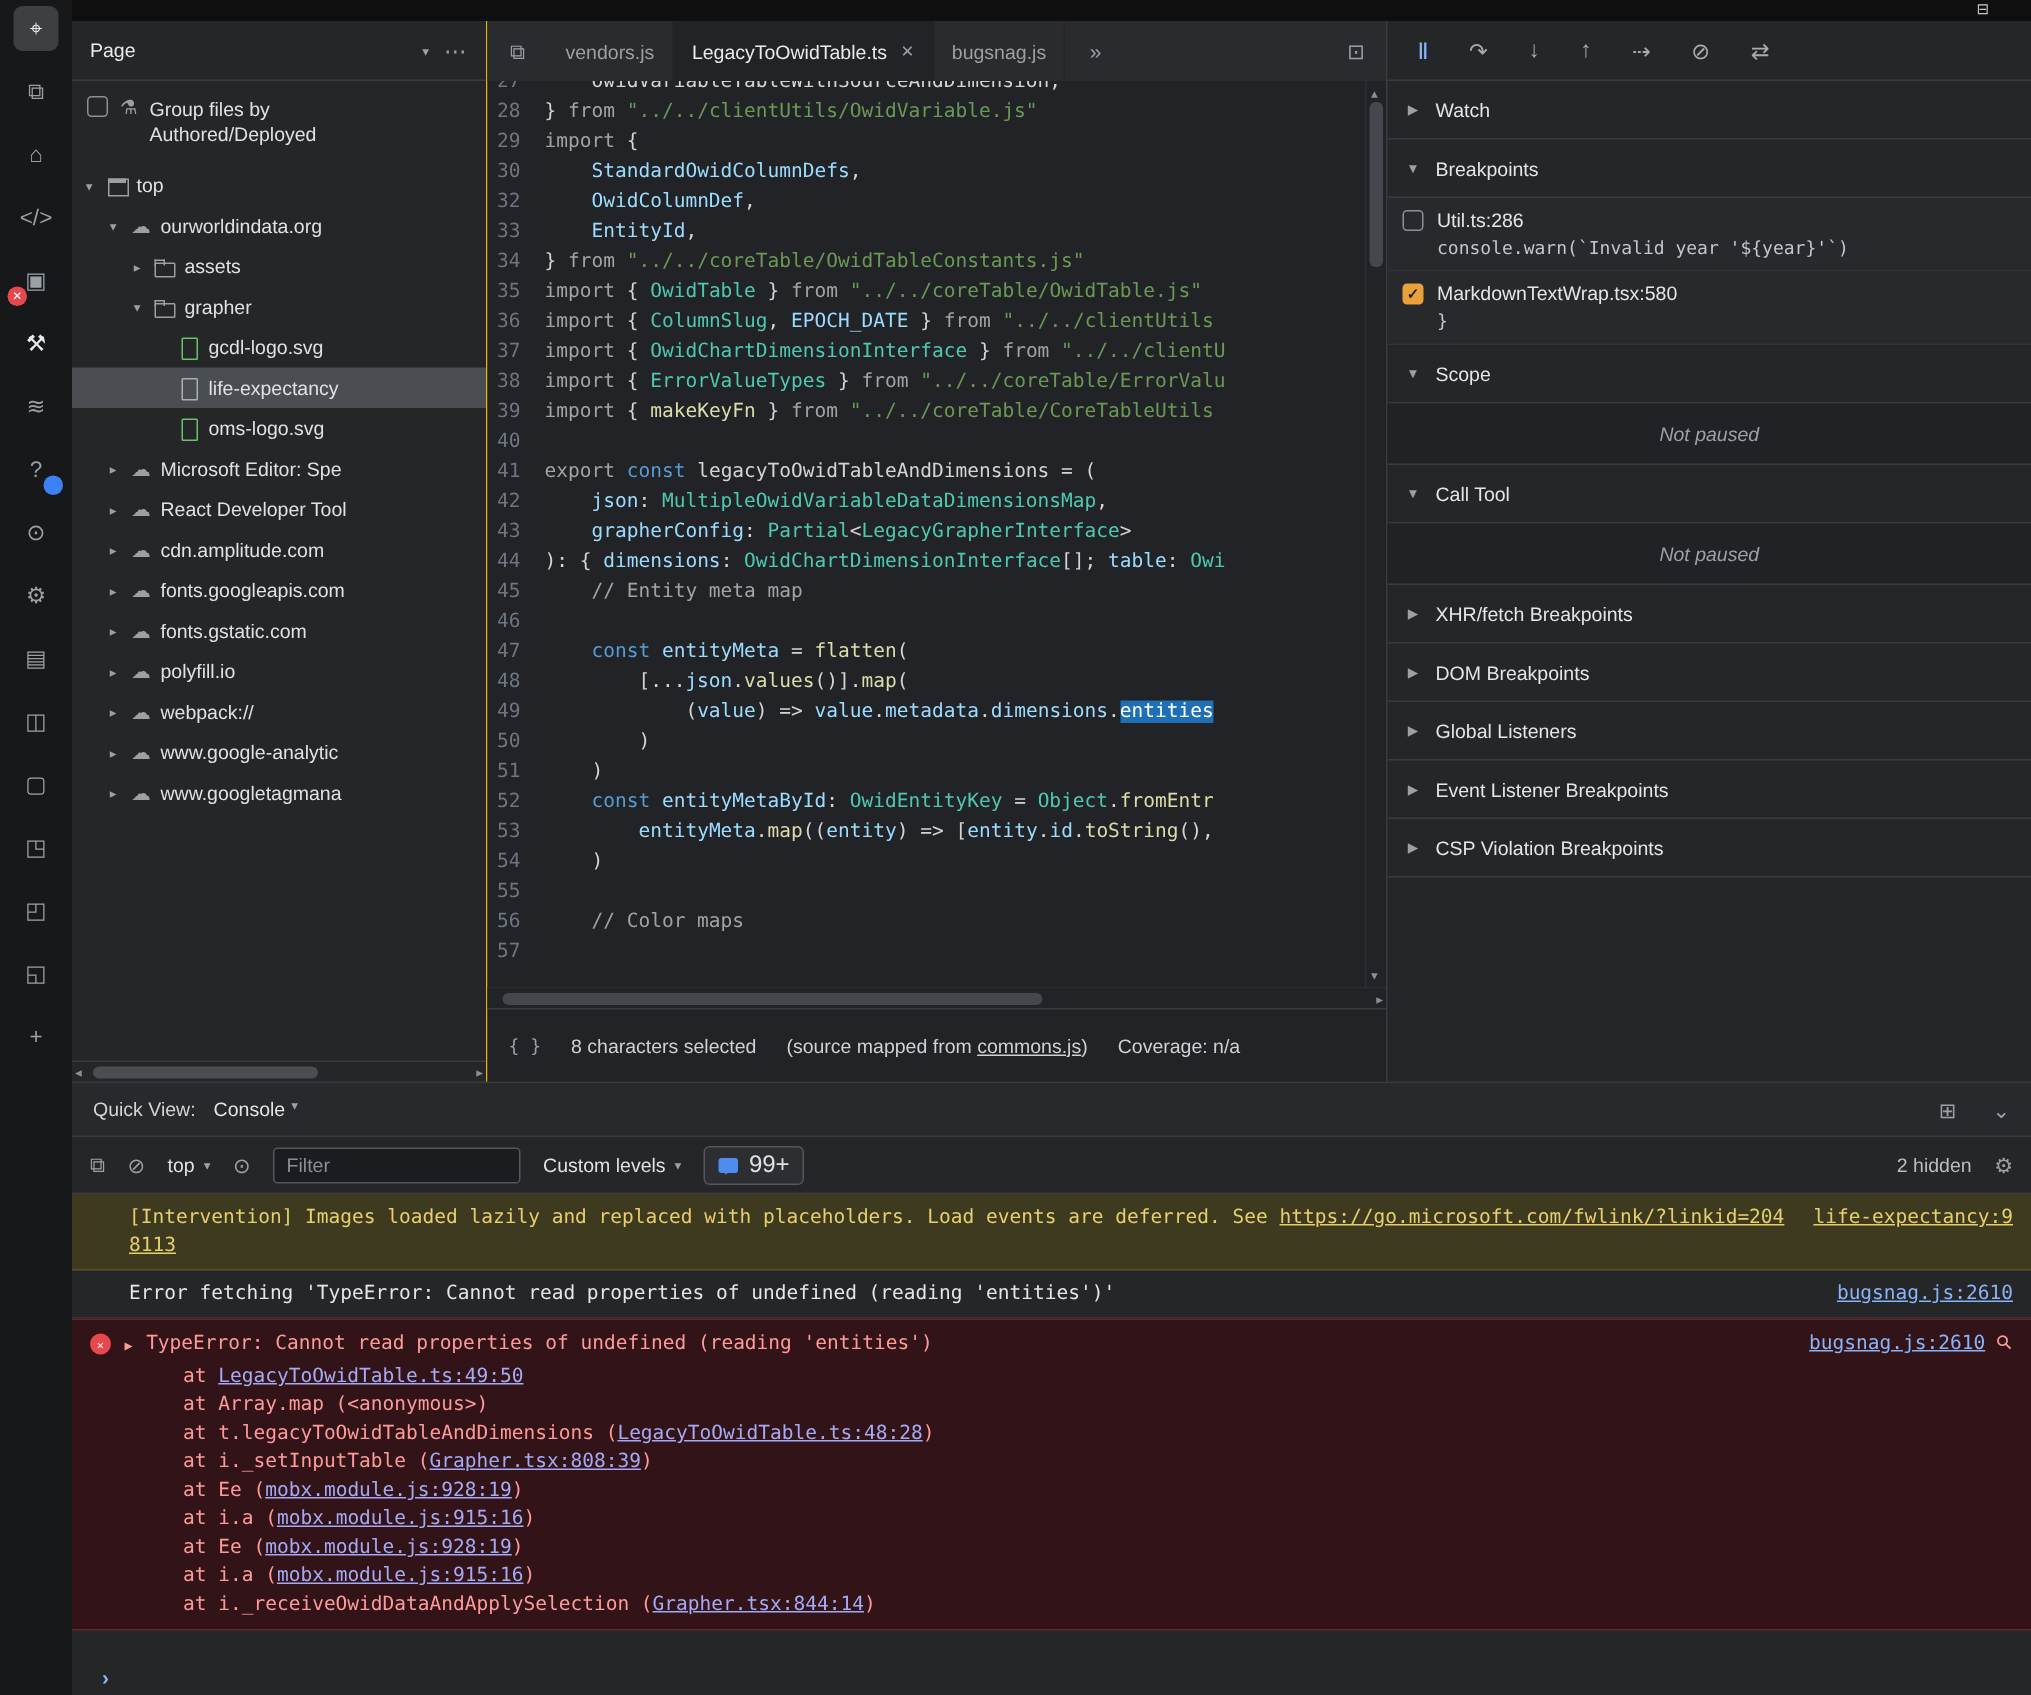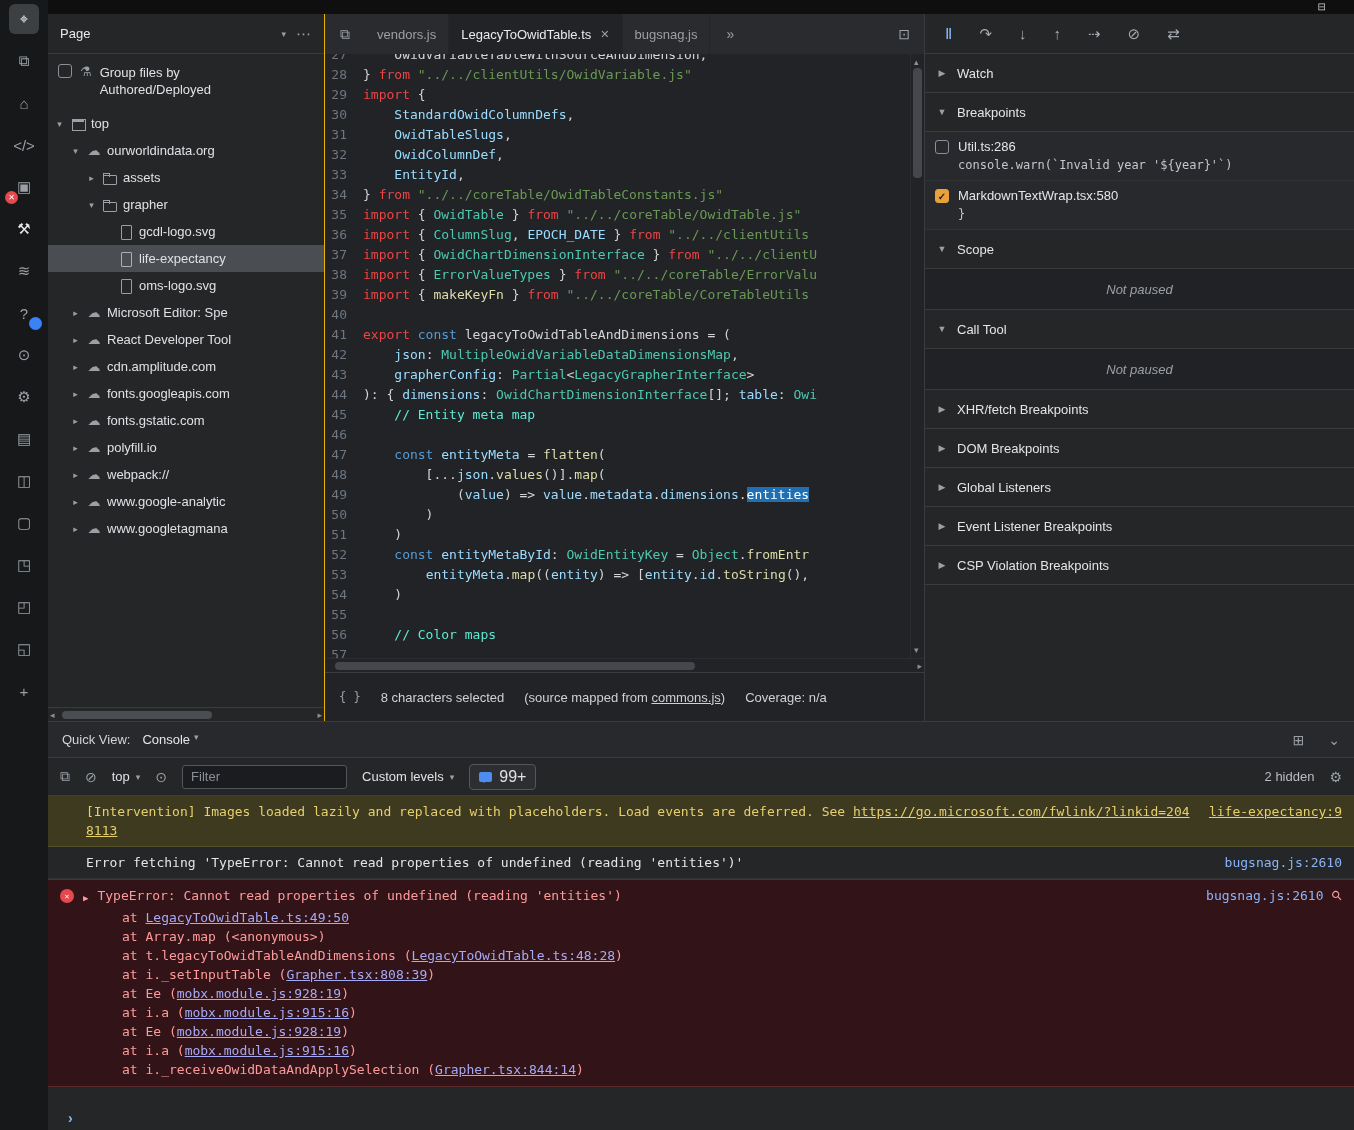--- a/index.html
+++ b/index.html
@@ -66,22 +66,22 @@
   .strip-icon.push{margin-left:auto}
   .tab{display:flex;align-items:center;gap:9px;padding:0 12px;color:#9d9fa3;cursor:default;
     border-right:1px solid #242528}
   .tab.active{background:#212327;color:#e8eaed}
   .tab .close{color:#9aa0a6;font-size:11px}
   .editor{height:604px;flex:none;position:relative;overflow:hidden}
   .lines{margin-top:-9px}
   .line{display:flex;height:20px;line-height:20px;white-space:pre;
     font-family:"DejaVu Sans Mono",monospace;font-size:13px}
   .ln{width:38px;text-align:right;padding-right:16px;color:#6e7681;flex:none}
-  .tok-d{color:#d4d4d4}.tok-k{color:#ef4444}.tok-kb{color:#569cd6}.tok-s{color:#6a9955}
-  .tok-t{color:#4ec9b0}.tok-v{color:#9cdcfe}.tok-f{color:#dcdcaa}.tok-c{color:#5eead4}
+  .tok-d{color:#d4d4d4}.tok-k{color:#a3a3a3}.tok-kb{color:#569cd6}.tok-s{color:#6a9955}
+  .tok-t{color:#4ec9b0}.tok-v{color:#9cdcfe}.tok-f{color:#dcdcaa}.tok-c{color:#a3a3a3}
   .tok-sel{background:#1f6fb5;color:#fff}
   .vscroll{position:absolute;right:0;top:0;width:14px;height:100%;background:#212327;border-left:1px solid #2c2d31}
   .vthumb{position:absolute;top:14px;right:2px;width:9px;height:110px;background:#45474c;border-radius:4px}
   .hscroll{height:14px;flex:none;position:relative;background:#212327;border-top:1px solid #2c2d31}
   .hthumb{position:absolute;left:10px;top:3px;width:360px;height:8px;background:#45474c;border-radius:4px}
   .statusbar{flex:1;display:flex;align-items:center;gap:20px;padding:0 14px;border-top:1px solid #3a3b3e;
     color:#cfd1d4}
   .brace{color:#9aa0a6;font-family:"DejaVu Sans Mono",monospace;font-size:12px}
   .ulink{color:#cfd1d4;text-decoration:underline}
 
@@ -124,21 +124,21 @@
   .hidden-label{margin-left:auto;color:#b9bcc1}
 
   .console-msgs{flex:1;overflow:hidden;font-family:"DejaVu Sans Mono",monospace;font-size:13px}
   .msg{display:flex;align-items:flex-start;gap:14px;padding:6px 12px 6px 38px;
     border-bottom:1px solid #323337;line-height:19px}
   .msg-text{flex:1}
   .msg.warning{background:#3d3a20;border-color:#56502a;color:#e7cf6d}
   .wlink{color:#e7cf6d;text-decoration:underline;word-break:break-all}
   .wsource{color:#e7cf6d;text-decoration:underline;flex:none}
   .msg.log{color:#e3e5e8}
-  .lsource{color:#8ab4f8;flex:none}
+  .lsource{color:#8ab4f8;text-decoration:underline;flex:none}
   .errblock{background:#321418;border-top:1px solid #5a2a2d;border-bottom:1px solid #5a2a2d;
     color:#ff9a9a;padding:6px 12px 7px 12px;line-height:19px}
   .errrow{display:flex;align-items:flex-start;gap:9px}
   .errbadge{width:14px;height:14px;border-radius:50%;background:#e5484d;color:#fff;font-size:8px;
     display:flex;align-items:center;justify-content:center;margin-top:3px;flex:none}
   .errexp{color:#ff9a9a;font-size:9px;margin-top:3px}
   .errtitle{flex:1}
   .errsrc{display:flex;align-items:center;gap:9px;flex:none}
   .mag{color:#ff9a9a;font-size:13px;display:inline-block;transform:rotate(-45deg)}
   .slink{color:#a6aaf5;text-decoration:underline}
@@ -330,21 +330,20 @@
             </div>
             <span class="strip-icon">»</span>
             <span class="strip-icon push">⊡</span>
           </div>
         <div class="editor">
           <div class="lines">
               <div class="line"><span class="ln">27</span><span class="codetext"><span class="tok-d">    OwidVariableTableWithSourceAndDimension,</span></span></div>
               <div class="line"><span class="ln">28</span><span class="codetext"><span class="tok-d">} </span><span class="tok-k">from</span><span class="tok-d"> </span><span class="tok-s">"../../clientUtils/OwidVariable.js"</span></span></div>
               <div class="line"><span class="ln">29</span><span class="codetext"><span class="tok-k">import</span><span class="tok-d"> {</span></span></div>
               <div class="line"><span class="ln">30</span><span class="codetext"><span class="tok-d">    </span><span class="tok-v">StandardOwidColumnDefs</span><span class="tok-d">,</span></span></div>
-              <div class="line"><span class="ln">31</span><span class="codetext"><span class="tok-d">    </span><span class="tok-v">OwidTableSlugs</span><span class="tok-d">,</span></span></div>
               <div class="line"><span class="ln">32</span><span class="codetext"><span class="tok-d">    </span><span class="tok-v">OwidColumnDef</span><span class="tok-d">,</span></span></div>
               <div class="line"><span class="ln">33</span><span class="codetext"><span class="tok-d">    </span><span class="tok-v">EntityId</span><span class="tok-d">,</span></span></div>
               <div class="line"><span class="ln">34</span><span class="codetext"><span class="tok-d">} </span><span class="tok-k">from</span><span class="tok-d"> </span><span class="tok-s">"../../coreTable/OwidTableConstants.js"</span></span></div>
               <div class="line"><span class="ln">35</span><span class="codetext"><span class="tok-k">import</span><span class="tok-d"> { </span><span class="tok-t">OwidTable</span><span class="tok-d"> } </span><span class="tok-k">from</span><span class="tok-d"> </span><span class="tok-s">"../../coreTable/OwidTable.js"</span></span></div>
               <div class="line"><span class="ln">36</span><span class="codetext"><span class="tok-k">import</span><span class="tok-d"> { </span><span class="tok-t">ColumnSlug</span><span class="tok-d">, </span><span class="tok-v">EPOCH_DATE</span><span class="tok-d"> } </span><span class="tok-k">from</span><span class="tok-d"> </span><span class="tok-s">"../../clientUtils</span></span></div>
               <div class="line"><span class="ln">37</span><span class="codetext"><span class="tok-k">import</span><span class="tok-d"> { </span><span class="tok-t">OwidChartDimensionInterface</span><span class="tok-d"> } </span><span class="tok-k">from</span><span class="tok-d"> </span><span class="tok-s">"../../clientU</span></span></div>
               <div class="line"><span class="ln">38</span><span class="codetext"><span class="tok-k">import</span><span class="tok-d"> { </span><span class="tok-t">ErrorValueTypes</span><span class="tok-d"> } </span><span class="tok-k">from</span><span class="tok-d"> </span><span class="tok-s">"../../coreTable/ErrorValu</span></span></div>
               <div class="line"><span class="ln">39</span><span class="codetext"><span class="tok-k">import</span><span class="tok-d"> { </span><span class="tok-f">makeKeyFn</span><span class="tok-d"> } </span><span class="tok-k">from</span><span class="tok-d"> </span><span class="tok-s">"../../coreTable/CoreTableUtils</span></span></div>
               <div class="line"><span class="ln">40</span><span class="codetext"></span></div>
               <div class="line"><span class="ln">41</span><span class="codetext"><span class="tok-k">export</span><span class="tok-d"> </span><span class="tok-kb">const</span><span class="tok-d"> legacyToOwidTableAndDimensions = (</span></span></div>

